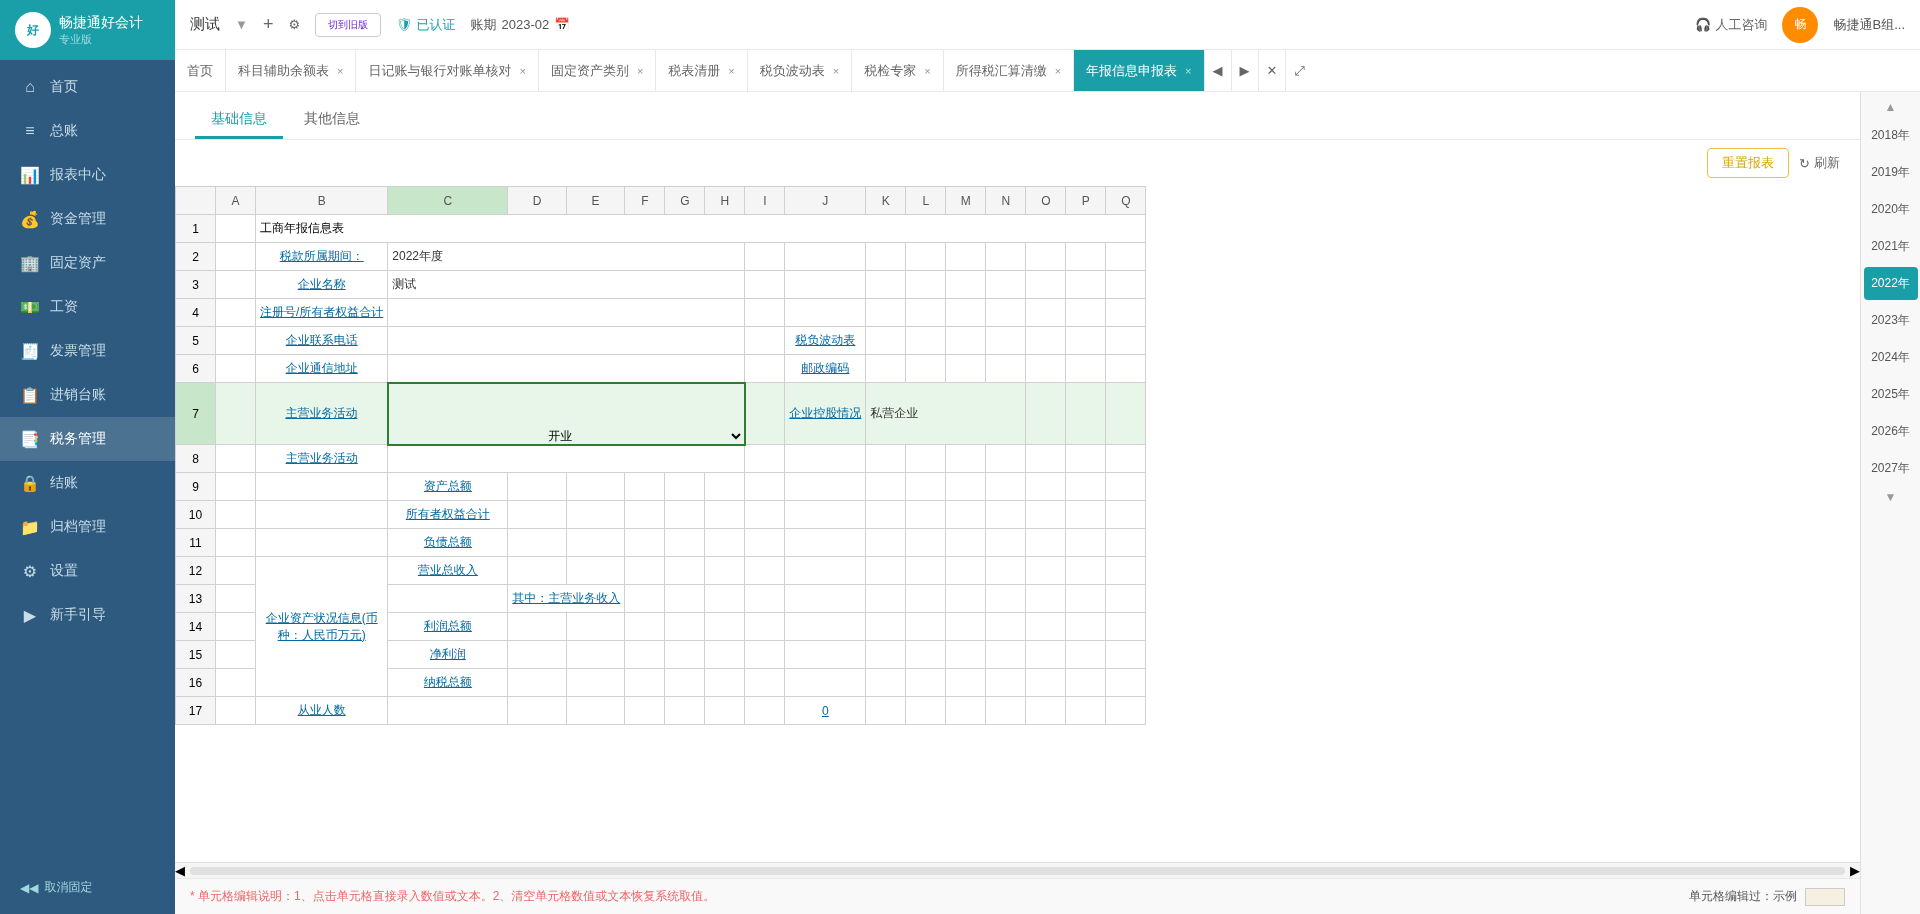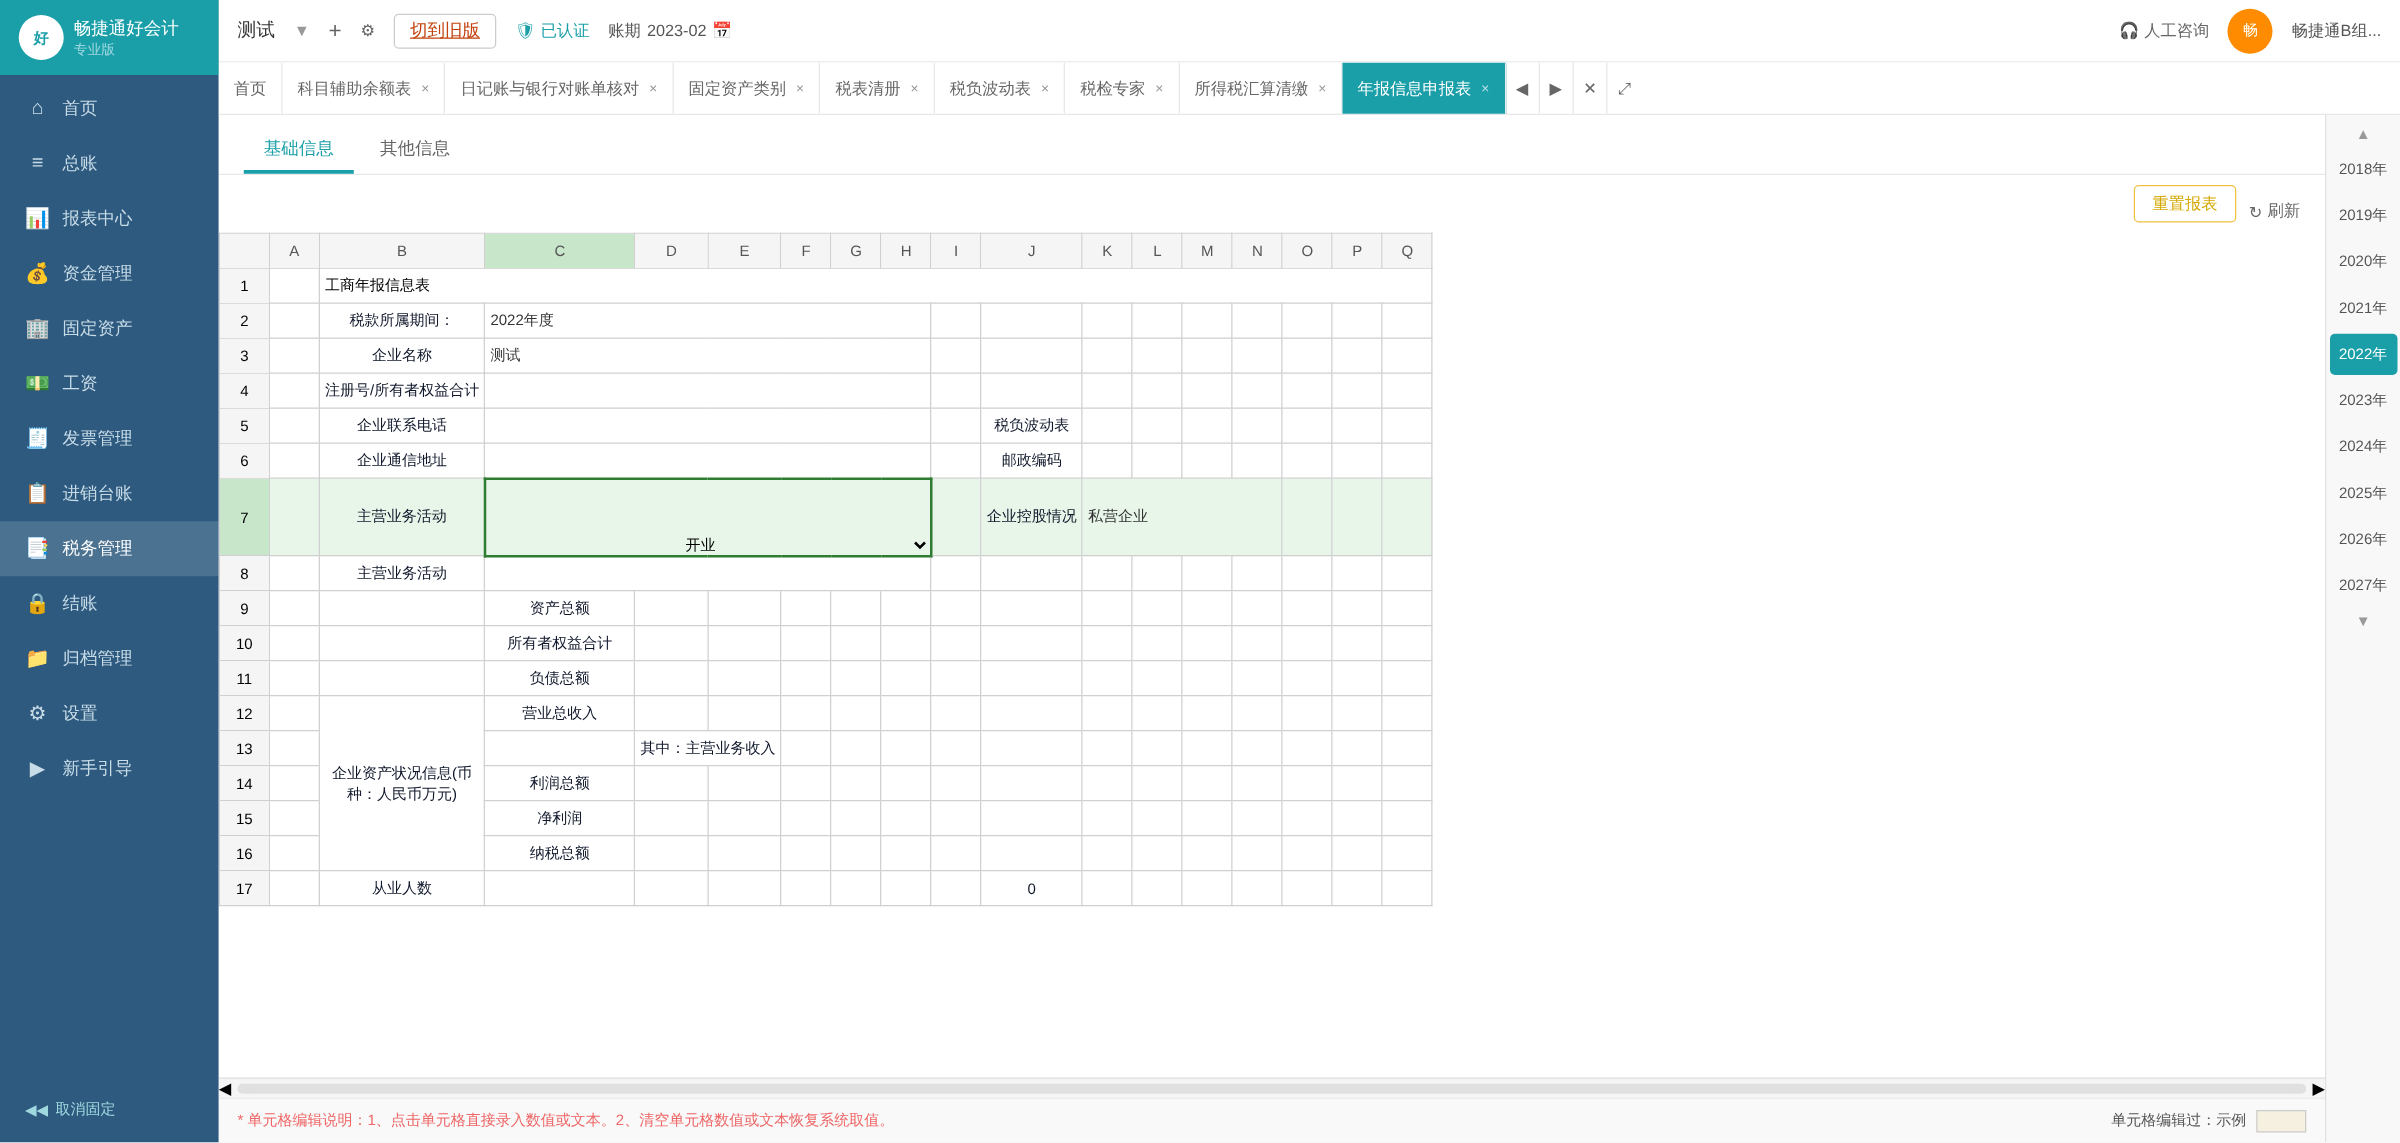--- a/index.html
+++ b/index.html
@@ -25,21 +25,21 @@
     
     
     .main-content { flex: 1; display: flex; flex-direction: column; background: #f0f2f5; overflow: hidden; }
     
     
     .top-bar { height: 50px; background: white; display: flex; align-items: center; padding: 0 15px; gap: 15px; border-bottom: 1px solid #e8e8e8; flex-shrink: 0; }
     .top-bar-title { font-size: 15px; color: #333; }
     .top-bar-arrow { color: #999; cursor: pointer; }
     .top-bar-plus { color: #666; cursor: pointer; font-size: 18px; }
     .top-bar-gear { color: #666; cursor: pointer; }
-    .switch-btn { border: 1px solid #ccc; border-radius: 4px; padding: 4px 12px; color: #c2410c; cursor: pointer; font-size: 14px; background: white; text-decoration: underline; }
+    .switch-btn { border: 1px solid #ccc; border-radius: 4px; padding: 4px 12px; color: #6d28d9; cursor: pointer; font-size: 10px; background: white; }
     .verified-badge { display: flex; align-items: center; gap: 4px; color: #1a9fa8; font-size: 13px; }
     .period-info { display: flex; align-items: center; gap: 5px; color: #555; font-size: 13px; }
     .top-bar-right { margin-left: auto; display: flex; align-items: center; gap: 15px; }
     .service-btn { display: flex; align-items: center; gap: 4px; color: #666; cursor: pointer; }
     .user-avatar { width: 36px; height: 36px; border-radius: 50%; background: #ff8c00; display: flex; align-items: center; justify-content: center; color: white; font-size: 12px; }
     .user-name { color: #555; font-size: 13px; }
     
     
     .tab-bar { height: 42px; background: white; display: flex; align-items: center; border-bottom: 1px solid #e8e8e8; flex-shrink: 0; overflow: hidden; }
     .tab-item { display: flex; align-items: center; gap: 5px; padding: 0 12px; height: 42px; cursor: pointer; color: #666; font-size: 13px; white-space: nowrap; border-right: 1px solid #e8e8e8; flex-shrink: 0; }
@@ -54,38 +54,38 @@
     
     
     .report-area { flex: 1; display: flex; flex-direction: column; background: white; overflow: hidden; }
     
     
     .sub-tab-bar { display: flex; align-items: center; padding: 10px 20px 0; border-bottom: 1px solid #e8e8e8; gap: 5px; flex-shrink: 0; }
     .sub-tab { padding: 8px 16px; cursor: pointer; color: #666; font-size: 14px; border-bottom: 3px solid transparent; }
     .sub-tab.active { color: #1a9fa8; border-bottom-color: #1a9fa8; }
     
     
-    .report-toolbar { display: flex; justify-content: flex-end; align-items: flex-end; padding: 8px 20px; gap: 10px; flex-shrink: 0; }
+    .report-toolbar { display: flex; justify-content: flex-end; align-items: center; padding: 8px 20px; gap: 10px; flex-shrink: 0; }
     .reset-btn { border: 1px solid #f0c040; border-radius: 4px; padding: 5px 14px; color: #d4a800; cursor: pointer; font-size: 13px; background: white; }
     .refresh-btn { display: flex; align-items: center; gap: 4px; color: #666; cursor: pointer; font-size: 13px; }
     
     
     .spreadsheet-container { flex: 1; overflow: hidden; display: flex; flex-direction: column; }
     .spreadsheet-scroll { flex: 1; overflow: auto; }
     .spreadsheet-scroll::-webkit-scrollbar { width: 10px; height: 10px; }
     .spreadsheet-scroll::-webkit-scrollbar-track { background: #f1f1f1; }
     .spreadsheet-scroll::-webkit-scrollbar-thumb { background: #ccc; border-radius: 5px; }
     
     table.sheet { border-collapse: collapse; font-size: 12px; }
     table.sheet th, table.sheet td { border: 1px solid #d0d0d0; padding: 0 4px; height: 28px; white-space: nowrap; }
     table.sheet th { background: #f5f5f5; color: #555; font-weight: normal; text-align: center; min-width: 40px; }
     table.sheet .col-header { background: #f5f5f5; text-align: center; font-weight: normal; position: sticky; top: 0; z-index: 2; }
     table.sheet .row-header { background: #f5f5f5; text-align: center; min-width: 40px; width: 40px; position: sticky; left: 0; z-index: 1; }
     table.sheet td.selected { background: #e8f5e9; border: 2px solid #2e7d32; }
-    .label-cell { text-align: center; color: #0f172a; }
+    .label-cell { text-align: center; color: #0369a1; text-decoration: underline; }
     .value-cell { text-align: left; color: #333; }
     .dropdown-select { width: 100%; border: none; background: transparent; cursor: pointer; text-align: center; font-size: 12px; margin-top: 44px; }
     
     
     .year-panel { width: 60px; background: #f8f8f8; border-left: 1px solid #e0e0e0; display: flex; flex-direction: column; align-items: center; padding: 5px 0; flex-shrink: 0; overflow: hidden; }
     .year-panel-nav { color: #999; cursor: pointer; padding: 3px; font-size: 12px; }
     .year-item { width: 54px; padding: 8px 4px; text-align: center; cursor: pointer; color: #555; font-size: 12px; border-radius: 3px; margin: 2px 16px; }
     .year-item.active { background: #1a9fa8; color: white; border-radius: 4px; }
     
     

